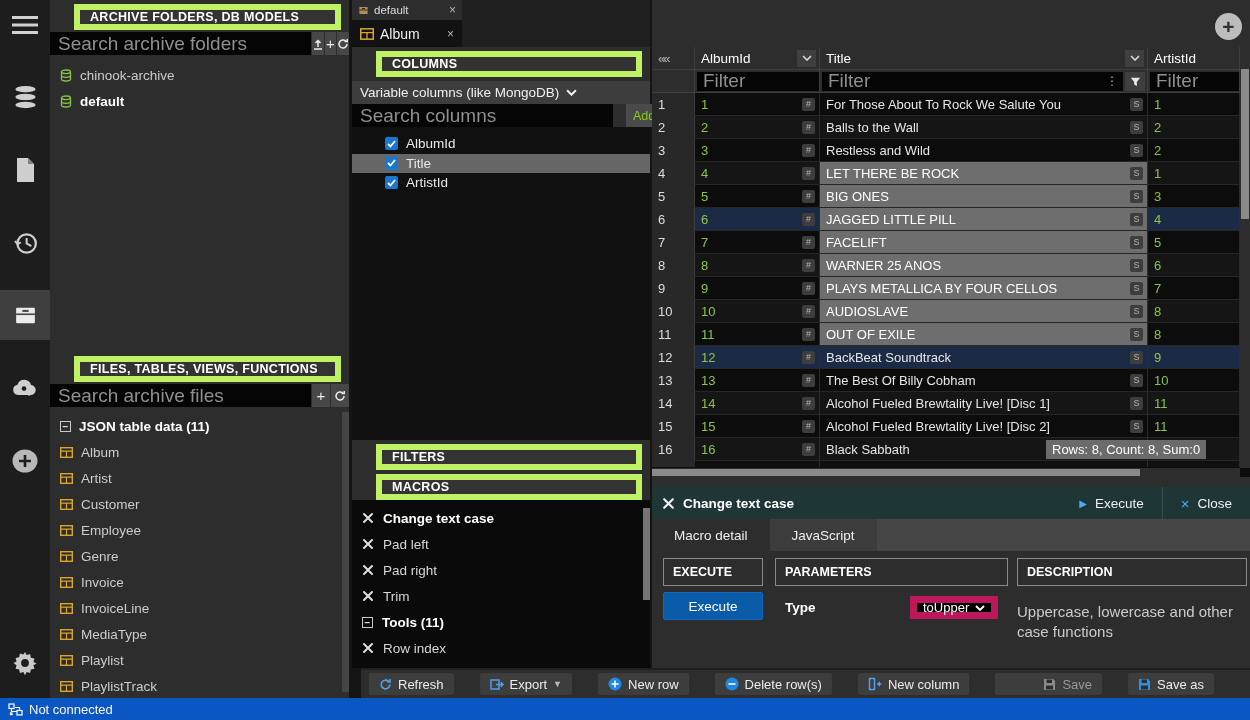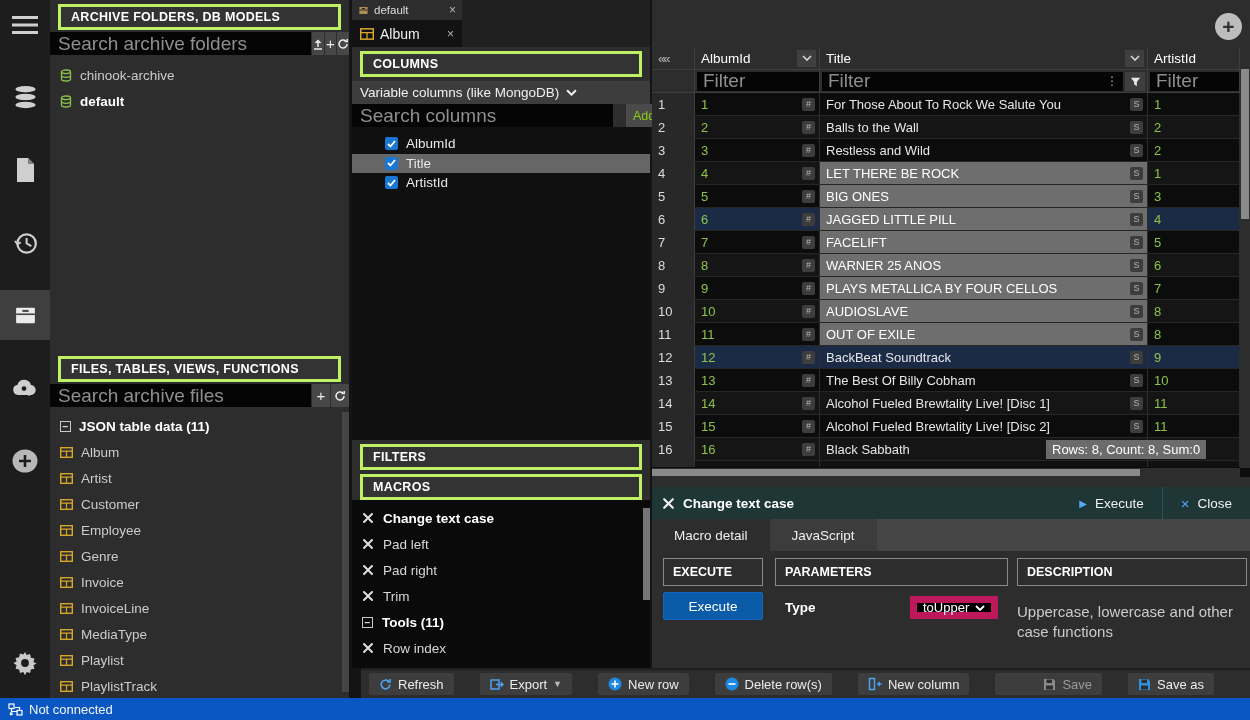--- a/index.html
+++ b/index.html
@@ -10,21 +10,21 @@
   input::placeholder { color:#8f8f8f; }
 
   
   .iconbar { position:absolute; left:0; top:0; width:50px; height:698px; background:#1d1d1d; }
   .ib-item { width:50px; height:50px; display:flex; align-items:center; justify-content:center; cursor:pointer; }
   .ib-item.active { background:#3f3f3f; }
   .ib-gear { position:absolute; bottom:10px; left:0; }
 
   
   .panel { background:#2d2d2d; }
-  .sec-header { margin:4px 8px 0 8px; height:26px; border:3px solid #bef264; background:#333;
+  .sec-header { margin:4px 8px 0 24px; height:26px; border:6px solid #bef264; background:#333;
     color:#fff; font-weight:bold; font-size:12.5px; letter-spacing:.3px;
     display:flex; align-items:center; padding:0 10px; white-space:nowrap; overflow:hidden; }
   .search-row { display:flex; height:23px; margin-top:2px; }
   .search-row input { flex:1; padding:0 8px; }
   .icon-btn { width:25px; margin-left:1px; background:#474747; color:#ececec; display:flex;
     align-items:center; justify-content:center; cursor:pointer; font-size:15px; }
   .tree-item { height:26px; display:flex; align-items:center; gap:8px; padding-left:10px;
     color:#ccc; font-size:13.5px; cursor:pointer; white-space:nowrap; }
   .tree-item.bold { color:#fff; font-weight:bold; }
   .gicon { width:11px; height:11px; border:1px solid #c9c9c9; color:#e5e5e5; font-size:10px;

